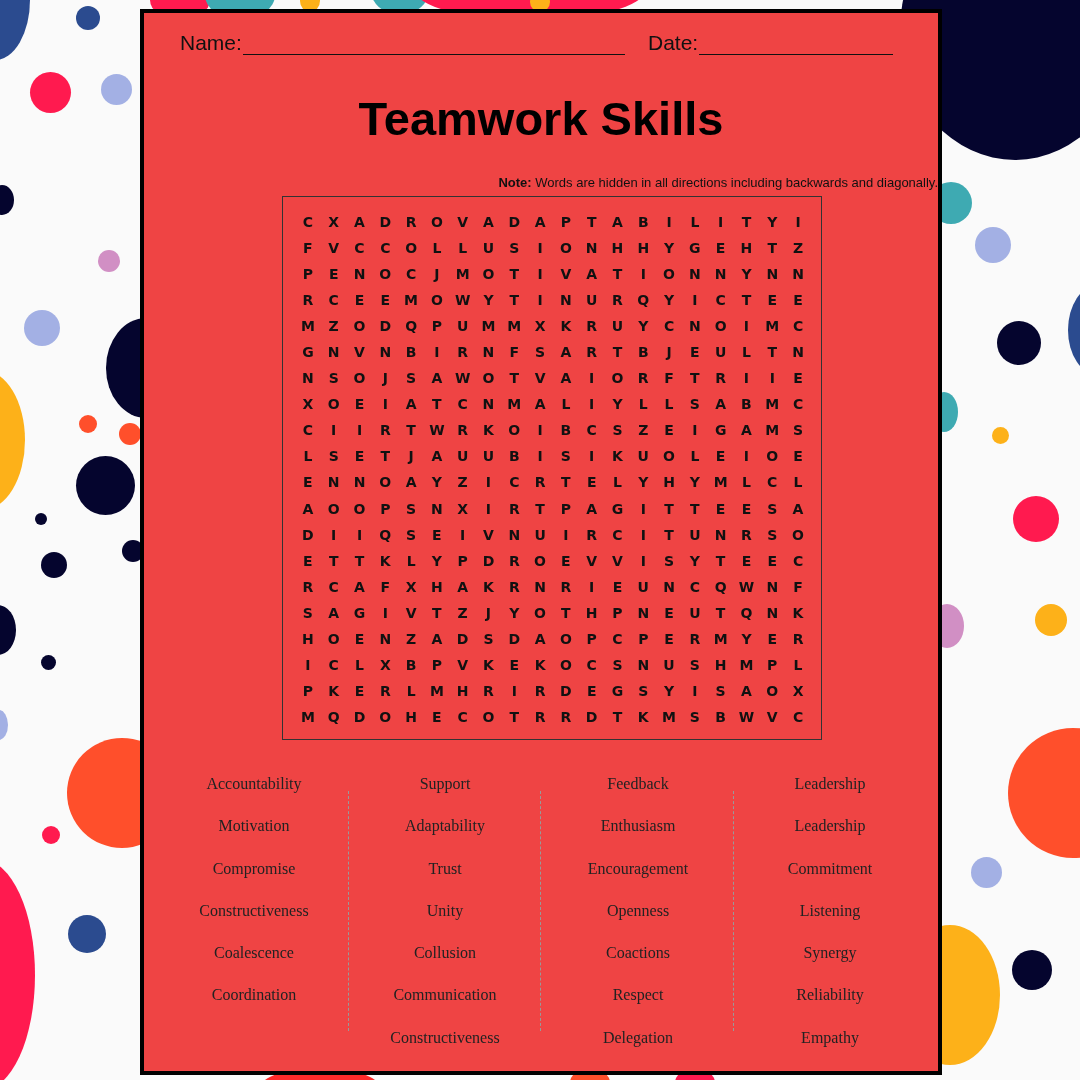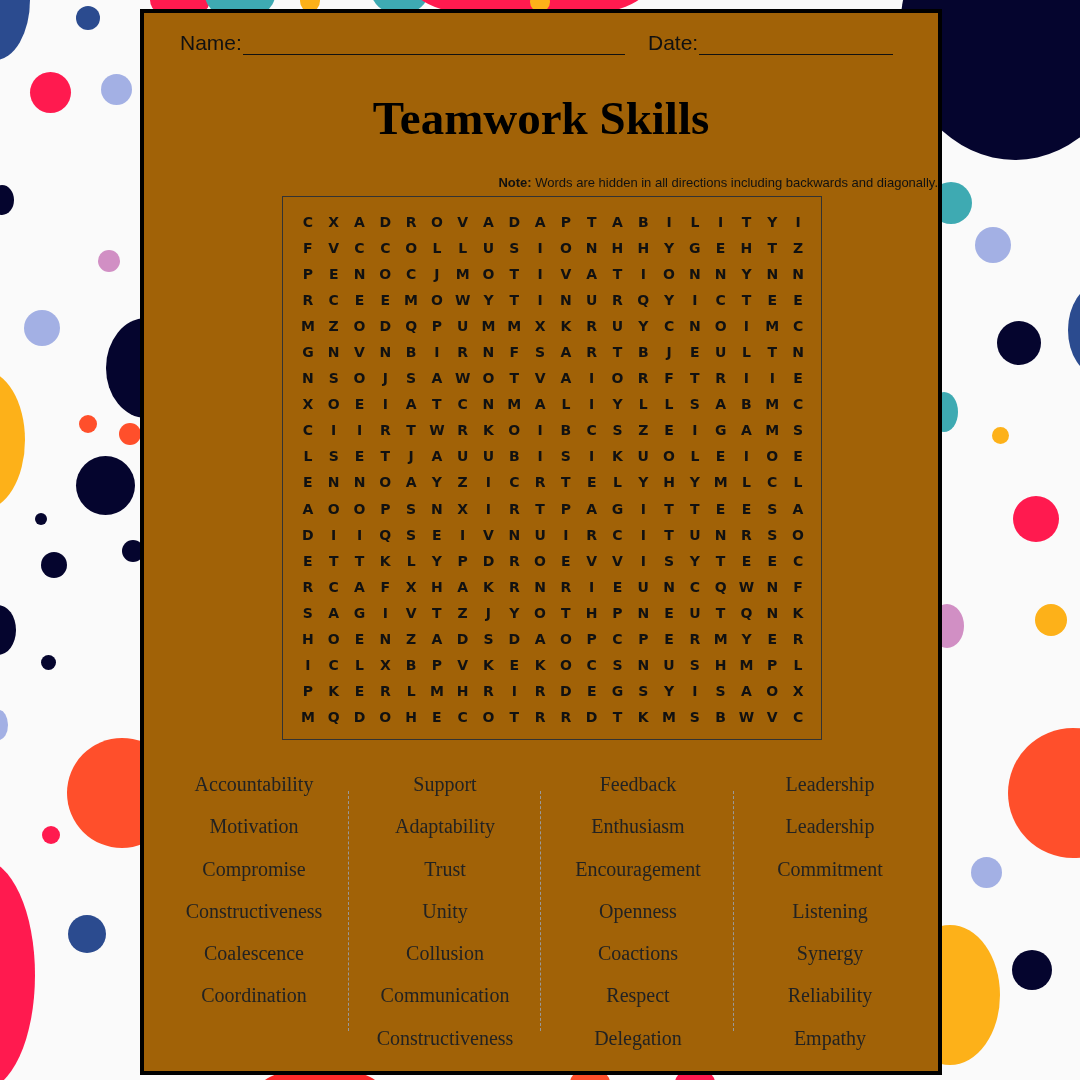--- a/index.html
+++ b/index.html
@@ -1,32 +1,32 @@
 <!DOCTYPE html>
 <html><head>
 <meta charset="utf-8">
 <style>
   html, body { margin:0; padding:0; }
   body { width:1080px; height:1080px; position:relative; overflow:hidden; background:#fafafa; font-family:"Liberation Sans", sans-serif; }
   .bg { position:absolute; inset:0; overflow:hidden; }
   .dot { position:absolute; border-radius:50%; }
-  .sheet { position:absolute; left:140px; top:9px; width:794px; height:1058px; background:#a16207; border:4px solid #000; box-sizing:content-box; }
+  .sheet { position:absolute; left:140px; top:9px; width:794px; height:1058px; background:#ef4444; border:4px solid #000; box-sizing:content-box; }
   .hdr { position:absolute; top:18px; left:36px; right:36px; height:30px; font-family:"Liberation Sans", sans-serif; font-size:21px; color:#111; }
   .hdr .name { position:absolute; left:0; top:0; }
   .hdr .date { position:absolute; left:468px; top:0; }
   .line { display:inline-block; border-bottom:1.5px solid #111; height:20px; vertical-align:bottom; margin-left:1px; }
-  .title { position:absolute; top:78px; left:0; right:0; text-align:center; font-family:Liberation Serif, serif; font-weight:bold; font-size:47px; color:#000; }
+  .title { position:absolute; top:78px; left:0; right:0; text-align:center; font-family:Liberation Sans, sans-serif; font-weight:bold; font-size:47px; color:#000; }
   .note { position:absolute; top:162px; left:0; right:0; text-align:right; font-size:13px; color:#111; }
   .note b { font-weight:bold; }
   .grid { position:absolute; left:138px; top:183px; width:540px; height:544px; border:1.5px solid #333; box-sizing:border-box; }
   .grid-inner { position:absolute; left:12px; top:12px; display:grid; grid-template-columns:repeat(20, 25.8px); grid-auto-rows:26.05px; }
   .cell { font-family:"DejaVu Sans", sans-serif; font-weight:bold; font-size:14px; color:#111; text-align:center; line-height:26px; }
   .words { position:absolute; top:750px; left:0; right:0; height:290px; }
   .col { position:absolute; top:0; width:192px; text-align:center; }
-  .word { font-family:"Liberation Serif", serif; font-size:20px; color:#222; height:42.3px; line-height:42px; white-space:nowrap; }
+  .word { font-family:"Liberation Serif", serif; font-size:16px; color:#222; height:42.3px; line-height:42px; white-space:nowrap; }
   .divider { position:absolute; top:28px; height:240px; border-left:1.5px dashed #999; }
 </style>
 </head>
 <body>
 
 <div class="bg">
 
   <div class="dot" style="left:-40px;top:-60px;width:70px;height:120px;background:#2b4b8f;"></div>
   <div class="dot" style="left:76px;top:6px;width:24px;height:24px;background:#2b4b8f;"></div>
   <div class="dot" style="left:30px;top:72px;width:41px;height:41px;background:#ff1a4f;"></div>

